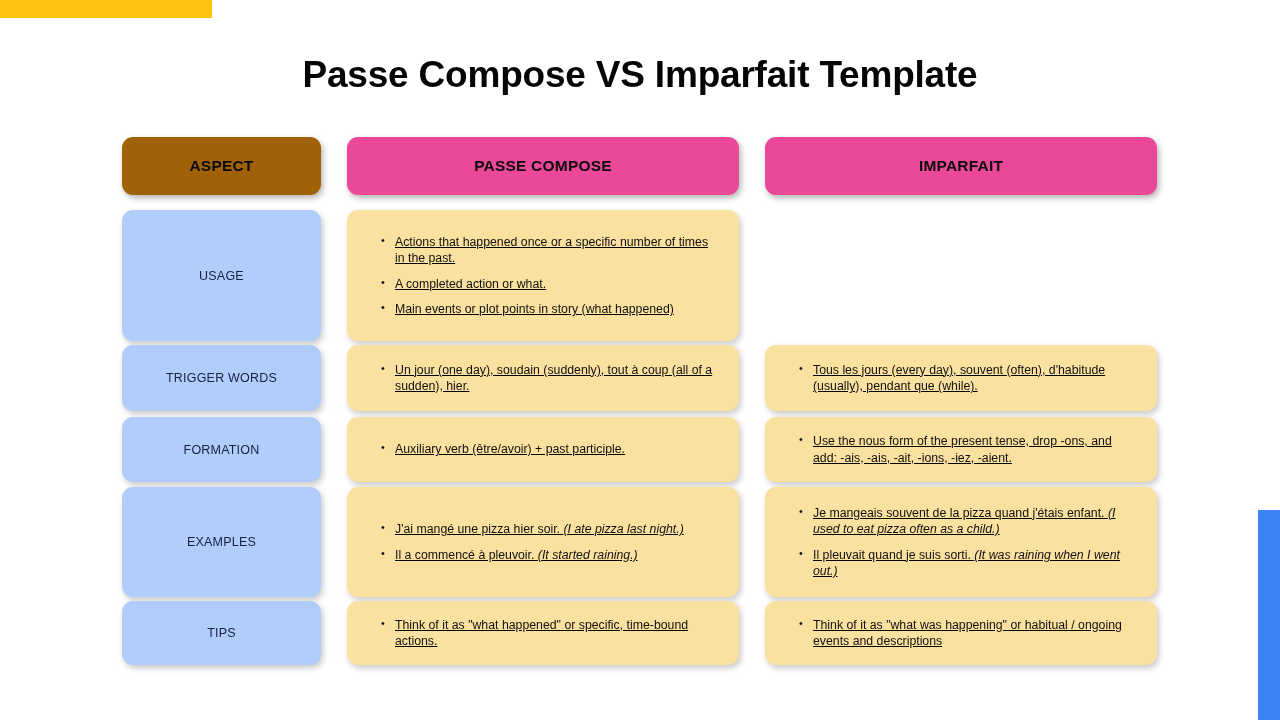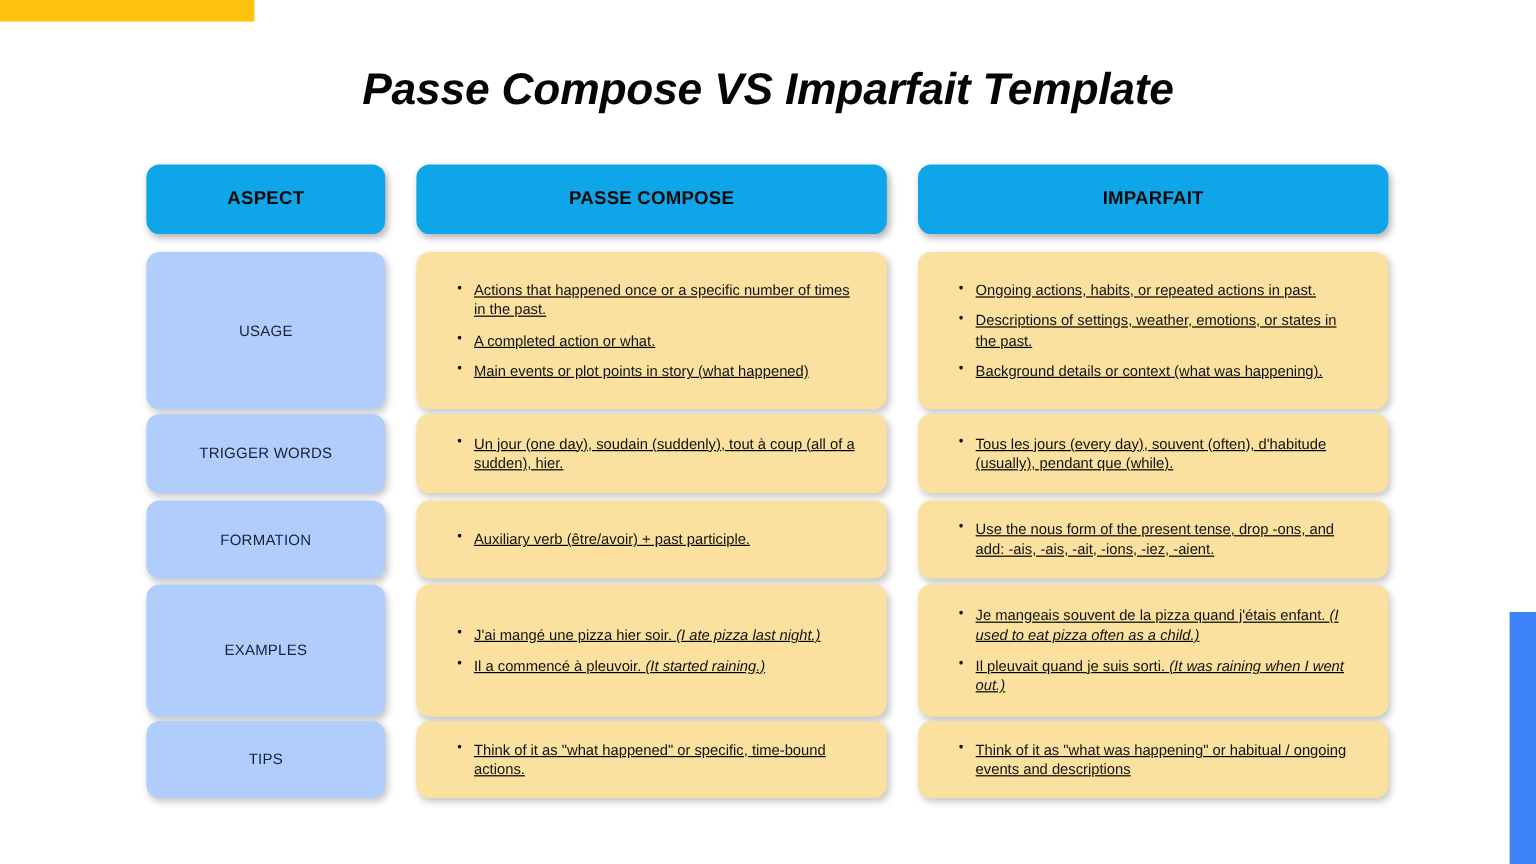--- a/index.html
+++ b/index.html
@@ -38,21 +38,20 @@
     position: absolute;
     left: 0;
     top: 54px;
     width: 1280px;
     text-align: center;
     font-size: 37px;
     font-weight: bold;
     color: #050505;
     letter-spacing: -0.2px;
     font-family: "Liberation Sans", sans-serif;
-    font-style: italic;
   }
 
   
   .board {
     position: absolute;
     left: 122px;
     top: 137px;
     width: 1036px;
     height: 530px;
   }
@@ -72,22 +71,22 @@
     display: flex;
     align-items: center;
     justify-content: center;
     font-size: 15.5px;
     font-weight: bold;
     color: #0a0a0a;
     letter-spacing: 0.2px;
     box-shadow: 2px 3px 6px rgba(0,0,0,0.30);
     box-sizing: border-box;
   }
-  .hdr-blue   { background: #0ea5e9; }
-  .hdr-yellow { background: #0ea5e9; }
+  .hdr-blue   { background: #a16207; }
+  .hdr-yellow { background: #ec4899; }
 
   
   .cell {
     position: absolute;
     border-radius: 11px;
     box-sizing: border-box;
     box-shadow: 2px 3px 6px rgba(0,0,0,0.22);
   }
   .cell-label {
     background: #B0CDFC;
@@ -168,27 +167,20 @@
   <div class="cell cell-label w-label r0">
     <span class="lbl">USAGE</span>
   </div>
   <div class="cell cell-content w-pc r0">
     <ul class="bullets">
         <li>Actions that happened once or a specific number of times in the past.</li>
         <li>A completed action or what.</li>
         <li>Main events or plot points in story (what happened)</li>
       </ul>
   </div>
-  <div class="cell cell-content w-imp r0">
-    <ul class="bullets">
-        <li>Ongoing actions, habits, or repeated actions in past.</li>
-        <li>Descriptions of settings, weather, emotions, or states in the past.</li>
-        <li>Background details or context (what was happening).</li>
-      </ul>
-  </div>
 
   <div class="cell cell-label w-label r1">
     <span class="lbl">TRIGGER WORDS</span>
   </div>
   <div class="cell cell-content w-pc r1">
     <ul class="bullets">
         <li>Un jour (one day), soudain (suddenly), tout à coup (all of a sudden), hier.</li>
       </ul>
   </div>
   <div class="cell cell-content w-imp r1">

